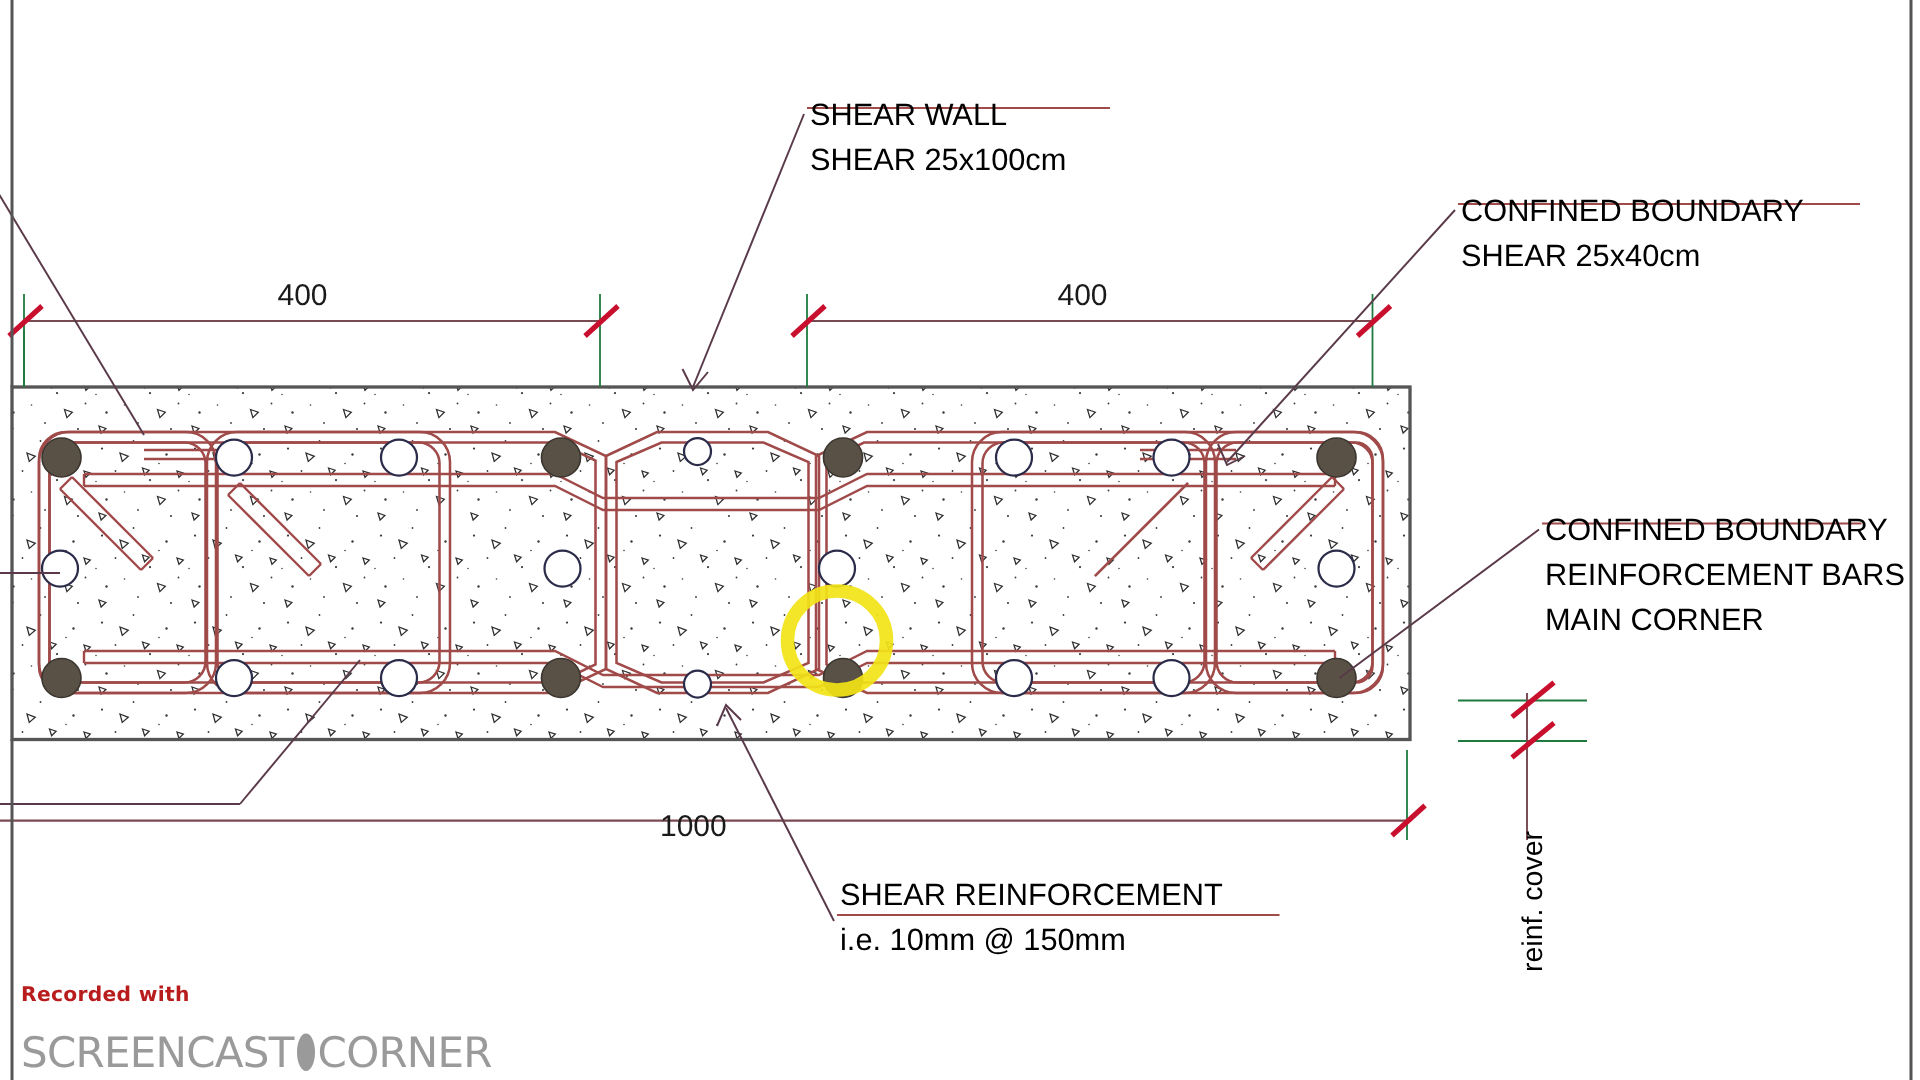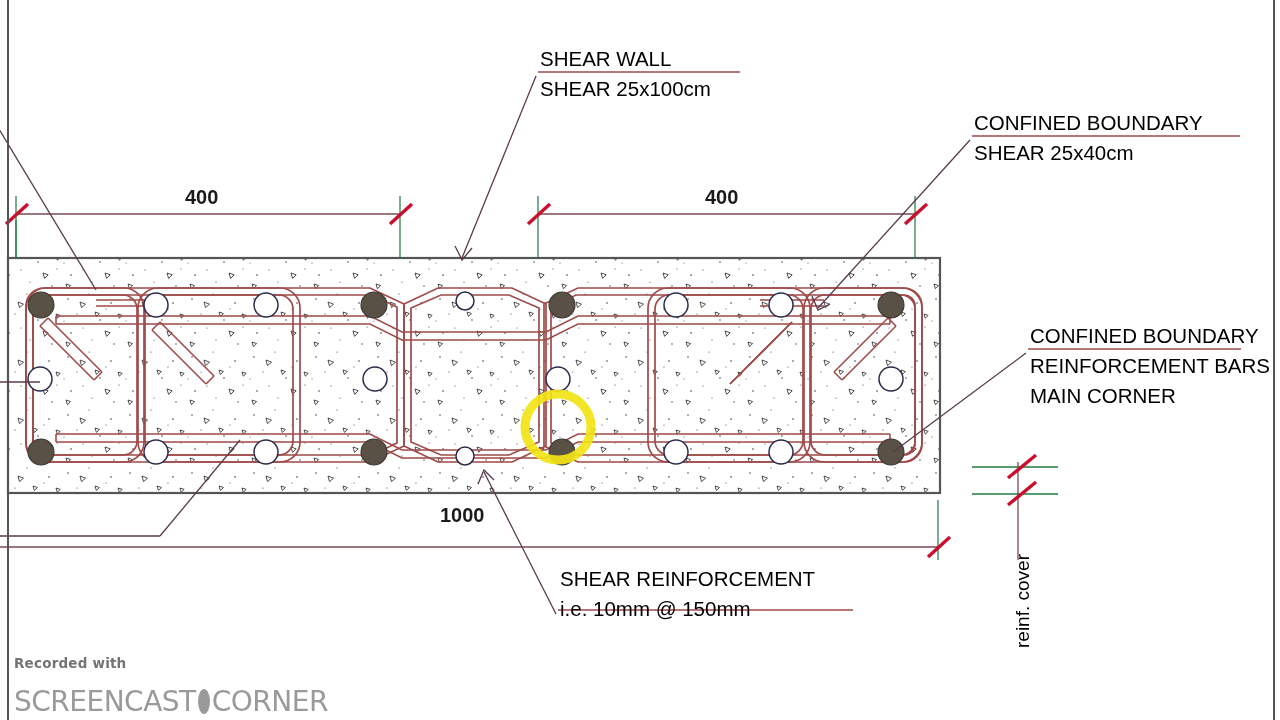--- a/index.html
+++ b/index.html
@@ -6,37 +6,36 @@
   html,body{margin:0;padding:0;background:#ffffff;}
   body{
     width:1280px;height:720px;overflow:hidden;position:relative;
     font-family:"Liberation Sans","DejaVu Sans",sans-serif;
   }
   #stage{position:absolute;left:0;top:0;width:1280px;height:720px;}
   #cad{position:absolute;left:0;top:0;width:1280px;height:720px;}
 
   .lbl{
     position:absolute;color:#000;font-size:20.5px;line-height:30px;
-    white-space:nowrap;font-family:"Liberation Sans","DejaVu Sans",sans-serif;
+    white-space:nowrap;font-family:"Liberation Sans","DejaVu Sans",sans-serif;margin-top:18px;
   }
   .dim-txt{
     position:absolute;color:#1a1a1a;font-size:20px;white-space:nowrap;
     font-family:"Liberation Sans","DejaVu Sans",sans-serif;
-    font-weight:bold;
   }
   .vert-txt{
     position:absolute;color:#000;font-size:19px;white-space:nowrap;
     transform:rotate(-90deg);transform-origin:0 0;
     font-family:"Liberation Sans","DejaVu Sans",sans-serif;
   }
 
   
   #watermark{position:absolute;left:14px;top:655px;width:232px;height:56px;}
   #wm-top{
-    font-size:13.5px;font-weight:bold;color:#737373;letter-spacing:.2px;
+    font-size:13.5px;font-weight:bold;color:#b91c1c;letter-spacing:.2px;
     font-family:"DejaVu Sans",sans-serif;
   }
   #wm-main{
     margin-top:14px;font-size:28px;font-weight:normal;color:#9a9a9a;
     letter-spacing:-0.5px;font-family:"DejaVu Sans",sans-serif;
     display:flex;align-items:center;
   }
   #wm-ring{
     display:inline-block;width:25px;height:25px;border-radius:50%;
     border:6px solid #9a9a9a;margin:0 2px;box-sizing:border-box;
@@ -268,21 +267,21 @@
     <div>MAIN CORNER</div>
   </div>
 
   <div class="lbl" style="left:560px;top:564px;">
     <div>SHEAR REINFORCEMENT</div>
     <div>i.e. 10mm @ 150mm</div>
   </div>
 
   <div class="dim-txt" style="left:185px;top:186px;">400</div>
   <div class="dim-txt" style="left:705px;top:186px;">400</div>
-  <div class="dim-txt" style="left:440px;top:504px;">1000</div>
+  <div class="dim-txt" style="left:440px;top:540px;">1000</div>
 
   <div class="vert-txt" style="left:1012px;top:648px;">reinf. cover</div>
 
   <div id="watermark">
     <div id="wm-top">Recorded with</div>
     <div id="wm-main">
       <span>SCREENCAST</span>
       <span id="wm-ring"></span>
       <span>CORNER</span>
     </div>

